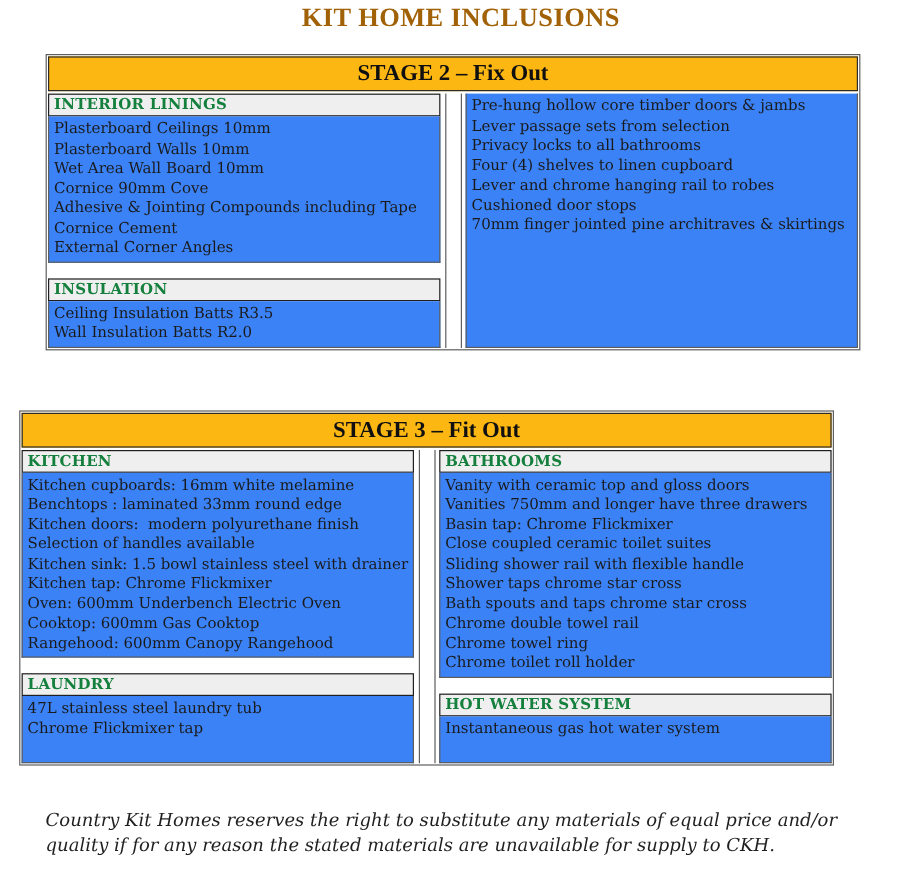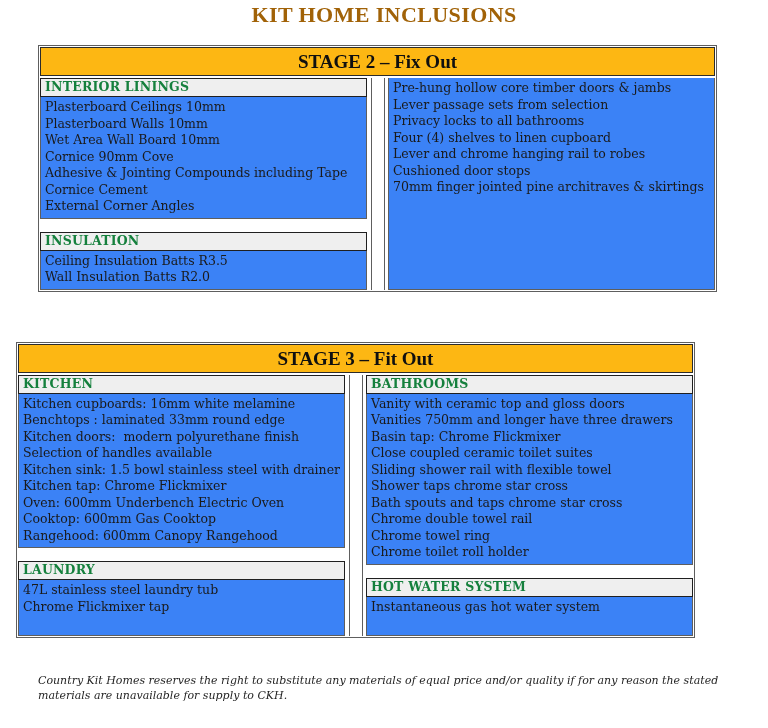--- a/index.html
+++ b/index.html
@@ -87,21 +87,21 @@
     padding:2px 3px 3px 4px;
     font-size:12.5px;
     line-height:16.5px;
     overflow:hidden;
   }
   .item{white-space:pre-wrap;}
   .footer-note{
     margin:35px 30px 0 38px;
     max-width:696px;
     font-style:italic;
-    font-size:11px;
+    font-size:15px;
     line-height:1.45;
     color:#1f1f1f;
   }
 </style>
 </head>
 <body>
 
 <main>
   <h1 class="page-title">KIT HOME INCLUSIONS</h1>
   <div class="stages">
@@ -173,21 +173,21 @@
           </div>
           <div class="spacer"></div>
           <div class="col">
             <div class="group">
               <div class="cat-header">BATHROOMS</div>
               <div class="items">
                 <div class="item">Vanity with ceramic top and gloss doors</div>
                 <div class="item">Vanities 750mm and longer have three drawers</div>
                 <div class="item">Basin tap: Chrome Flickmixer</div>
                 <div class="item">Close coupled ceramic toilet suites</div>
-                <div class="item">Sliding shower rail with flexible towel</div>
+                <div class="item">Sliding shower rail with flexible handle</div>
                 <div class="item">Shower taps chrome star cross</div>
                 <div class="item">Bath spouts and taps chrome star cross</div>
                 <div class="item">Chrome double towel rail</div>
                 <div class="item">Chrome towel ring</div>
                 <div class="item">Chrome toilet roll holder</div>
               </div>
             </div>
             <div class="group">
               <div class="cat-header">HOT WATER SYSTEM</div>
               <div class="items">

